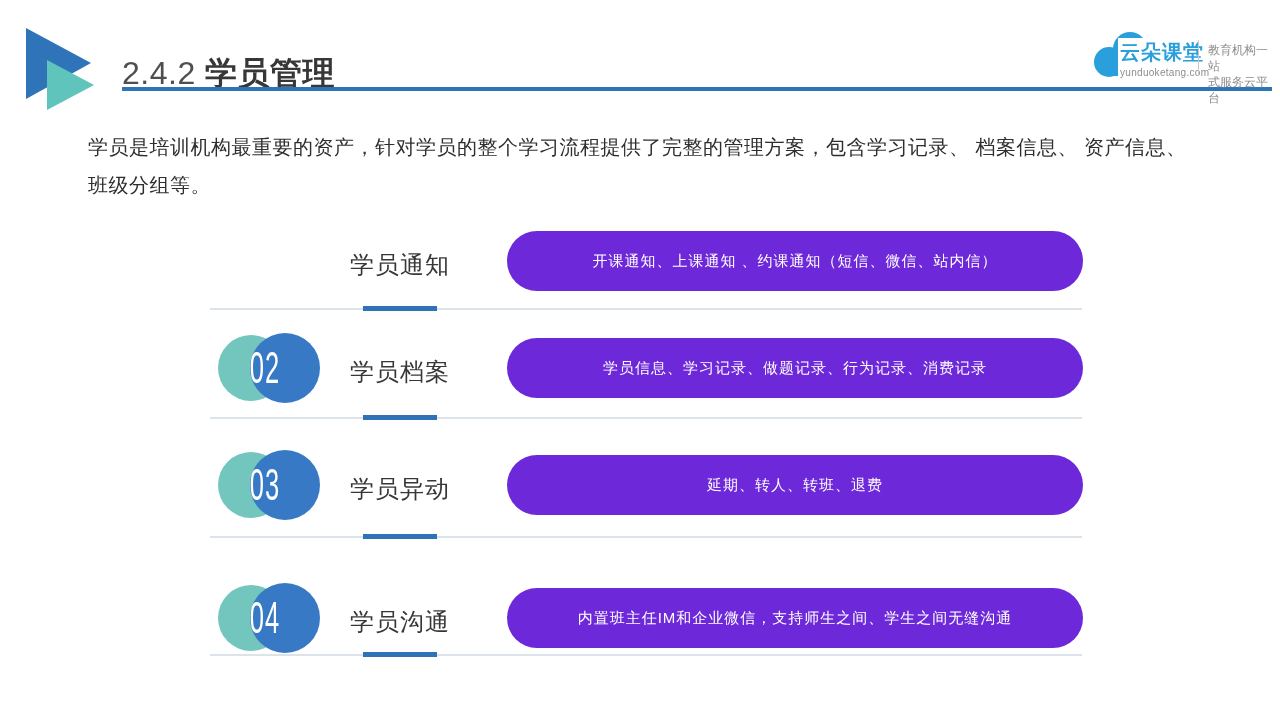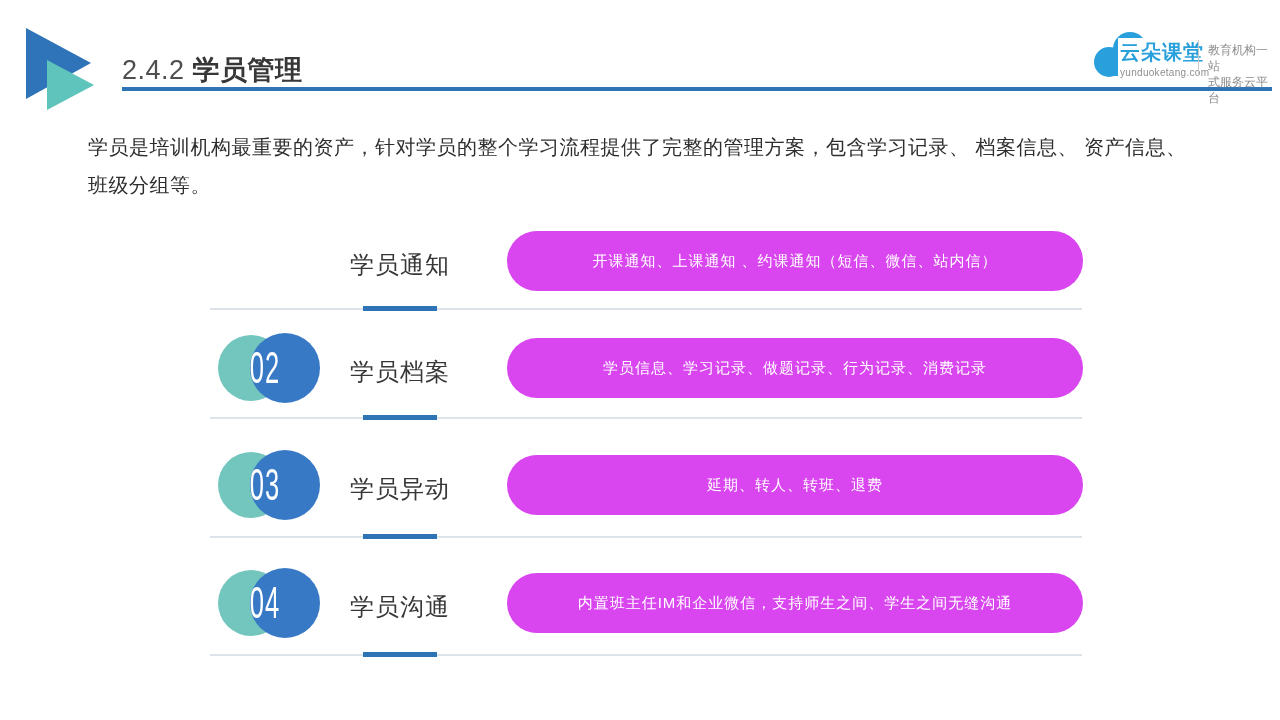--- a/index.html
+++ b/index.html
@@ -8,21 +8,21 @@
   .slide {
     position: relative;
     width: 1280px;
     height: 720px;
     background: #ffffff;
     overflow: hidden;
   }
 
   
   .logo-triangles { position: absolute; left: 0; top: 0; width: 120px; height: 120px; }
-  .page-title { position: absolute; left: 122px; top: 52px; font-size: 27px; letter-spacing: 0.5px; white-space: nowrap; }
+  .page-title { position: absolute; left: 122px; top: 52px; font-size: 32px; letter-spacing: 0.5px; white-space: nowrap; }
   .page-title .prefix { color: #4f4f4f; font-weight: 400; }
   .page-title .main { color: #373737; font-weight: 700; }
   .title-underline { position: absolute; left: 122px; top: 87px; width: 1150px; height: 4px; background: #2e75b6; }
 
   
   .brand { position: absolute; left: 1090px; top: 28px; width: 180px; height: 52px; }
   .cloud-icon { position: absolute; left: 2px; top: 2px; }
   .brand-text { position: absolute; left: 28px; top: 10px; background: #ffffff; padding: 1px 2px 0 2px; }
   .brand-name { color: #29a0dc; font-weight: 700; font-size: 20px; letter-spacing: 1px; white-space: nowrap; }
   .brand-domain { color: #8e8e8e; font-size: 10px; letter-spacing: 0.3px; margin-top: 1px; text-align: center; }
@@ -31,41 +31,41 @@
 
   
   .intro {
     position: absolute; left: 88px; top: 128px; width: 1130px;
     font-size: 20px; line-height: 38px; color: #2e2e2e;
     letter-spacing: 0.5px; white-space: pre-line;
   }
 
   
   .row { position: absolute; left: 0; width: 1280px; height: 76px; }
-  .row-1 { top: 223px; } .row-2 { top: 330px; } .row-3 { top: 447px; } .row-4 { top: 565px; padding-left: 19px; }
+  .row-1 { top: 223px; } .row-2 { top: 330px; } .row-3 { top: 447px; } .row-4 { top: 580px; padding-left: 19px; }
 
   .badge { position: absolute; left: 218px; top: 2px; width: 104px; height: 72px; }
   .circle { position: absolute; border-radius: 50%; }
   .circle-teal { left: 0; top: 3px; width: 66px; height: 66px; background: #72c6be; }
   .circle-blue { left: 32px; top: 1px; width: 70px; height: 70px; background: #3879c6; }
   .badge-num {
     position: absolute; left: 12px; top: 14px; width: 70px; height: 44px;
     color: #ffffff; font-size: 44px; font-weight: 400; line-height: 44px;
     text-align: center; transform: scaleX(0.58); transform-origin: center;
     letter-spacing: 2px;
   }
 
   .row-label {
     position: absolute; left: 340px; top: 26px; width: 120px;
     text-align: center; font-size: 24px; color: #373737; letter-spacing: 1px;
   }
 
   .pill {
     position: absolute; left: 507px; top: 8px; width: 576px; height: 60px;
-    background: #d946ef; border-radius: 30px;
+    background: #6d28d9; border-radius: 30px;
     display: flex; align-items: center; justify-content: center;
   }
   .pill-text { color: #ffffff; font-size: 15px; letter-spacing: 1px; text-align: center; padding: 0 30px; }
 
   .divider { position: absolute; left: 210px; width: 872px; height: 2px; background: #dce3eb; }
   .div-1 { top: 308px; } .div-2 { top: 417px; } .div-3 { top: 536px; } .div-4 { top: 654px; }
   .divider-accent { position: absolute; left: 153px; top: -2px; width: 74px; height: 5px; background: #2e74b5; }
 </style>
 </head>
 <body>

